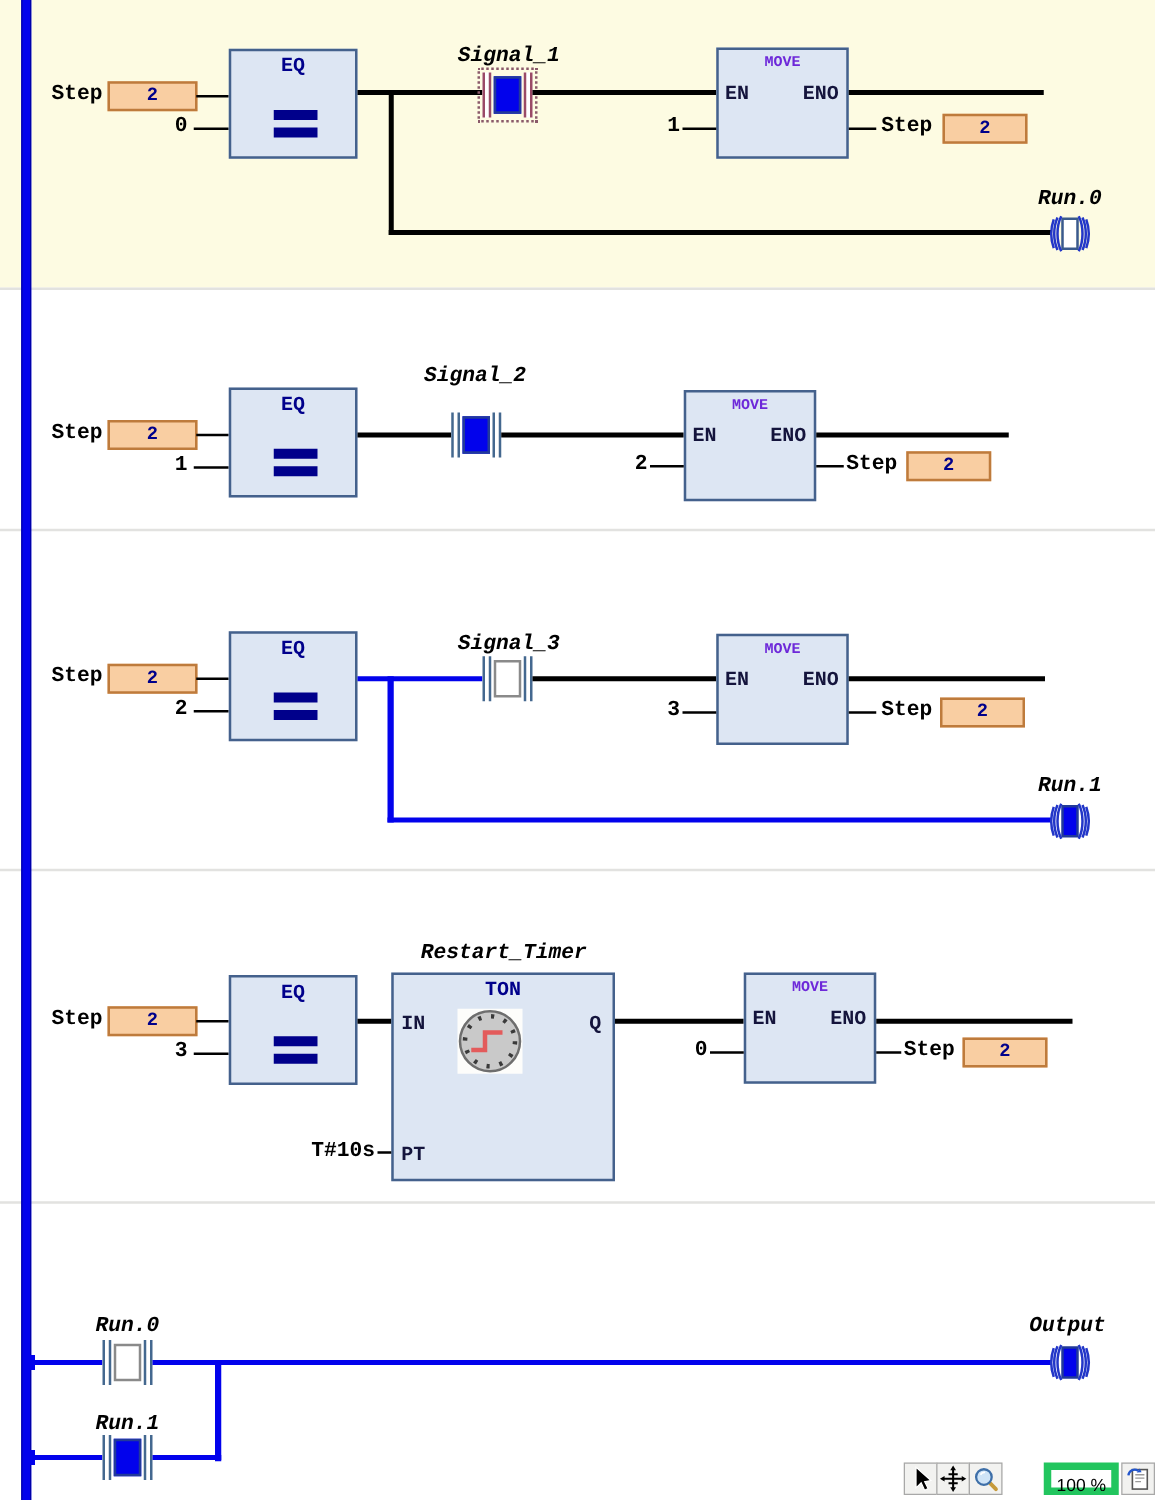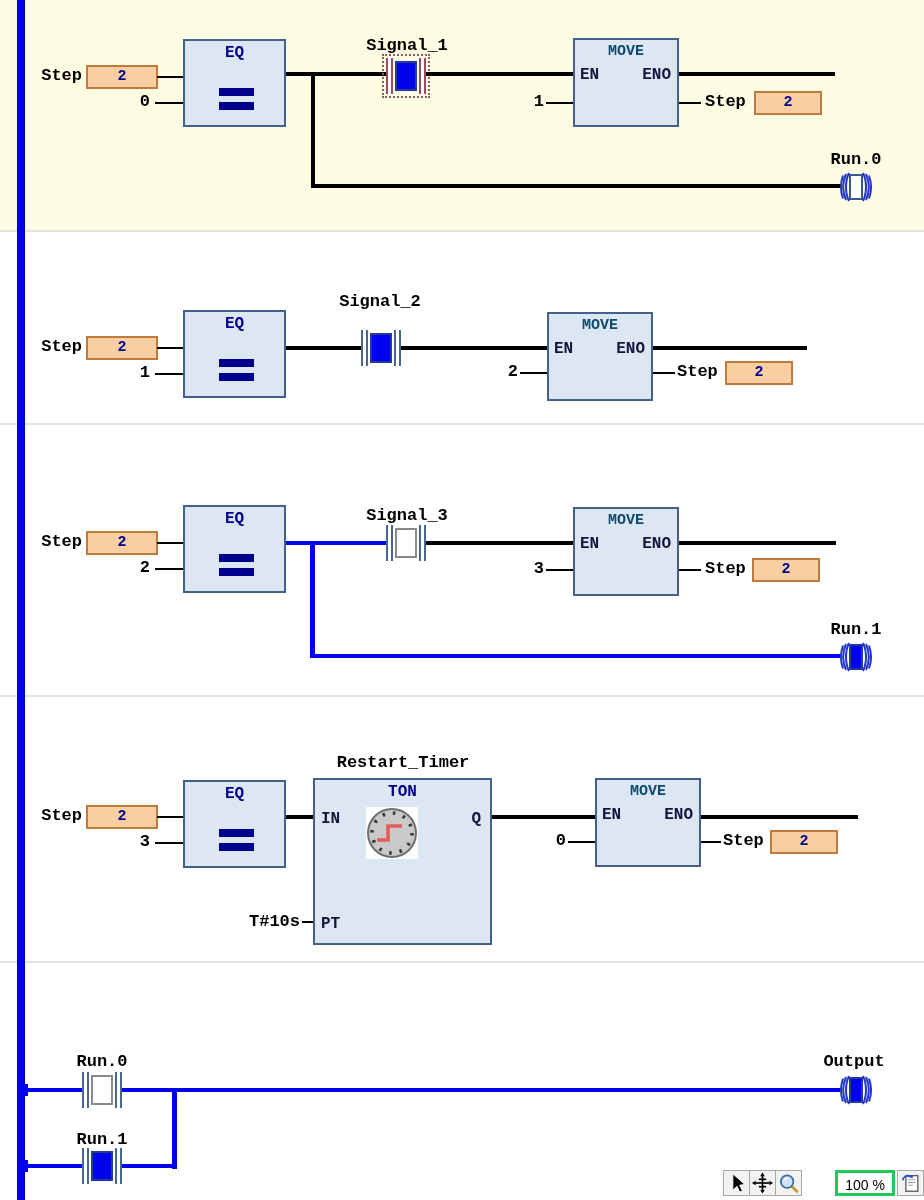--- a/index.html
+++ b/index.html
@@ -10,48 +10,48 @@
   
   .rail{position:absolute;left:17px;top:0;width:8px;height:1200px;background:#0202EC;
         border-left:1px solid #0000A8;border-right:1px solid #0000A8;box-sizing:border-box;z-index:5;}
   .nub{position:absolute;background:#0202EC;z-index:6;}
   
   .w{position:absolute;background:#000;}
   .w.blue{background:#0202EC;}
   .pinw{position:absolute;background:#000;height:2px;}
   
   .lbl{position:absolute;font:bold 17px "Liberation Mono",monospace;color:#000;white-space:nowrap;line-height:20px;}
-  .lbl.c{text-align:center;}
+  .lbl.c{text-align:center;font-style:italic;}
   .lbl.r{text-align:right;}
   
   .valbox{position:absolute;height:24px;background:#F9CEA2;border:2px solid #BE7B3C;box-sizing:border-box;
           color:#00008B;font:bold 15px "Liberation Mono",monospace;text-align:center;line-height:20px;}
   
   .block{position:absolute;background:#DDE6F3;border:2px solid #44618C;box-sizing:border-box;}
   .bt{position:absolute;top:3px;left:0;width:100%;text-align:center;
       font:bold 16px "Liberation Mono",monospace;color:#00008B;}
-  .bt.gray{color:#0c4a6e;font-size:15px;}
+  .bt.gray{color:#6d28d9;font-size:12px;}
   .eqbar{position:absolute;left:34px;width:35px;height:8px;background:#00008B;}
   .pinlbl{position:absolute;font:bold 16px "Liberation Mono",monospace;color:#14143C;line-height:18px;}
   
   .contact{position:absolute;width:40px;height:36px;}
   .contact .bar{position:absolute;top:0;width:7px;height:36px;background:#fff;
                 border-left:2px solid #44688F;border-right:2px solid #44688F;box-sizing:border-box;}
   .contact .bar.l{left:0;}
   .contact .bar.r{right:0;}
   .contact .box{position:absolute;left:9px;top:3px;width:22px;height:30px;background:#fff;
                 border:2px solid #8a8a8a;box-sizing:border-box;}
   .contact.on .box{background:#0202EC;border-color:#223a9a;}
   .contact.selected{outline:2px dotted #8a5a6a;outline-offset:2px;}
   .contact.selected .bar{border-color:#9A4A66;}
   .coil{position:absolute;width:34px;height:34px;}
   
   .toolbtn{position:absolute;width:27px;height:26px;background:#F2F2F0;border:1px solid #A8A8A8;
            box-sizing:border-box;padding:1px;}
-  .zoombox{position:absolute;width:60px;height:26px;background:#fff;border:3px solid #22c55e;
+  .zoombox{position:absolute;width:60px;height:26px;background:#fff;border:6px solid #22c55e;
            box-sizing:border-box;font:14px "Liberation Sans",sans-serif;color:#000;
            text-align:center;line-height:24px;}
 </style>
 </head>
 <body>
 
 <div class="canvas">
 
   <div>
     <div style="position:absolute;left:0;top:0;width:924px;height:230px;background:#FDFBE2;"></div>

